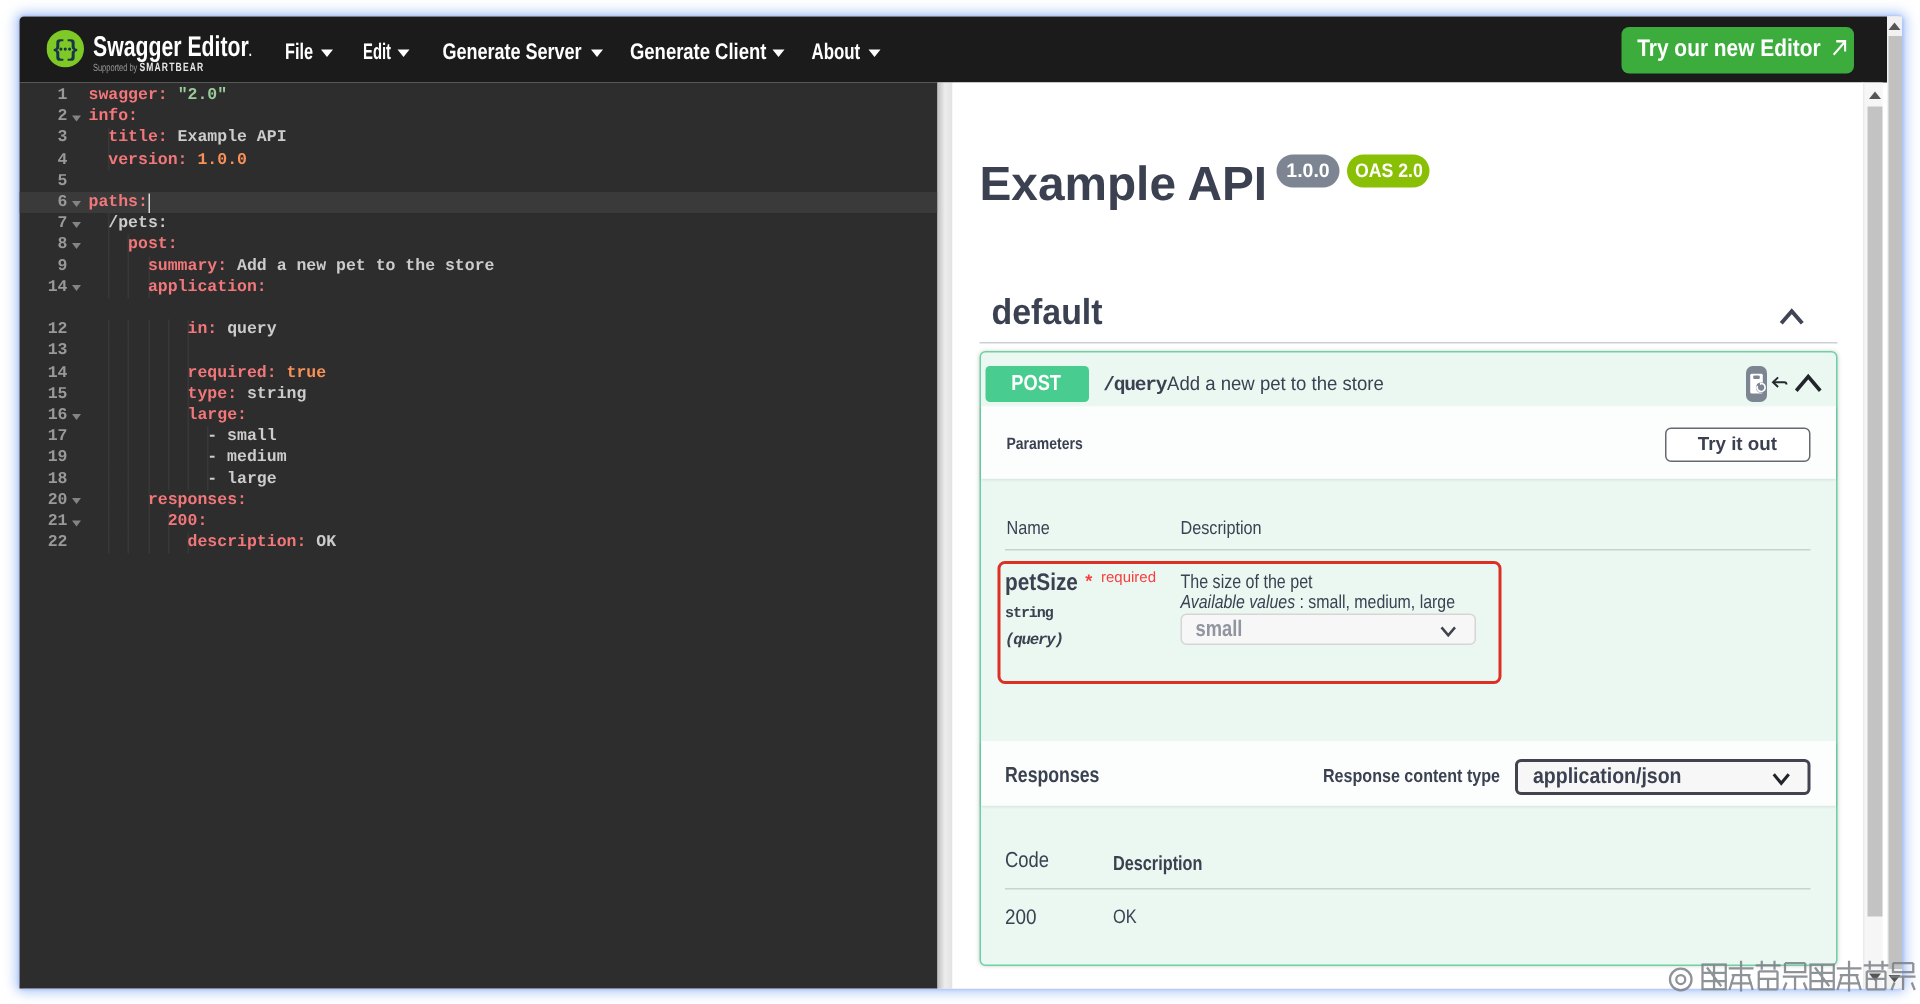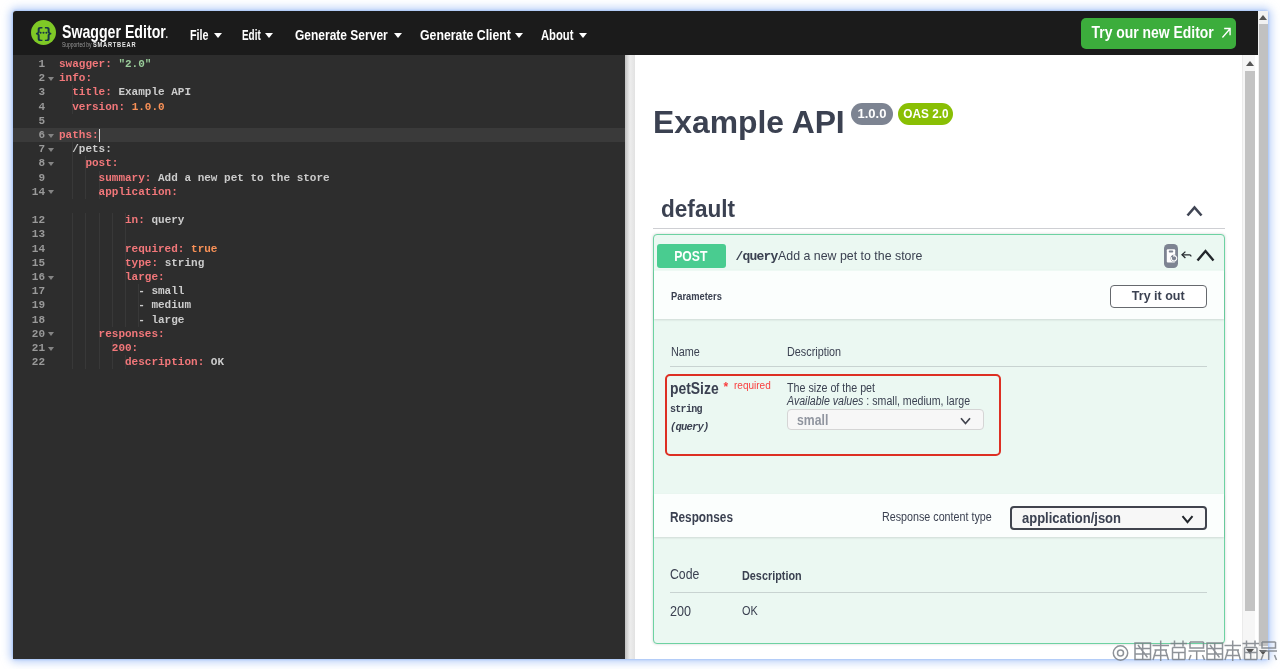--- a/index.html
+++ b/index.html
@@ -54,21 +54,21 @@
   #star{left:723.5px;top:381px;color:#f93e3e;font-size:12px;font-weight:bold;line-height:12px;}
   #req{left:734px;top:381px;color:#f93e3e;font-size:10px;line-height:10px;}
   #ptype{left:670px;top:405px;font-family:"Liberation Mono",monospace;font-size:10px;letter-spacing:-.7px;font-weight:bold;color:#3b4151;line-height:10px;}
   #pin{left:670px;top:422px;font-family:"Liberation Mono",monospace;font-style:italic;font-size:10.5px;letter-spacing:-.8px;font-weight:bold;color:#3b4151;line-height:11px;}
   #pdesc1{left:786.5px;top:381px;font-size:13px;color:#3b4151;line-height:13px;}
   #pdesc2{left:786.5px;top:395px;font-size:12.5px;color:#3b4151;line-height:12.5px;}
   #psel{left:786.5px;top:408.5px;width:197px;height:21.5px;background:#f7f7f7;border:1px solid #d5d5d5;border-radius:4px;box-sizing:border-box;}
   .sellbl{position:absolute;line-height:100%;transform-origin:0 50%;}
   #redbox{left:664.5px;top:373.5px;width:332px;height:78px;border:2.2px solid #dd2f23;border-radius:5px;}
   #rtitle{left:670px;top:510.2px;font-size:14.5px;font-weight:bold;color:#3b4151;line-height:14.5px;}
-  #rct{left:882px;top:511.4px;font-size:12.5px;font-weight:normal;color:#3b4151;line-height:12.5px;}
+  #rct{left:882px;top:511.4px;font-size:12.5px;font-weight:bold;color:#3b4151;line-height:12.5px;}
   #rsel{left:1010px;top:506px;width:197px;height:24px;background:#f7f7f7;border:2px solid #41444e;border-radius:4px;box-sizing:border-box;}
   
   #codeh{left:670px;top:567.2px;font-size:14.5px;font-weight:normal;color:#3b4151;line-height:14.5px;}
   #rdesch{left:742px;top:569.1px;font-size:13.5px;font-weight:bold;color:#3b4151;line-height:13.5px;}
   #rthline{left:670px;top:592px;width:537px;height:1px;background:rgba(59,65,81,.2);}
   #code200{left:670px;top:603.8px;font-size:14px;color:#3b4151;line-height:14px;}
   #codeok{left:742px;top:604px;font-size:13px;color:#3b4151;line-height:13px;}
   #insb{left:1242px;top:55px;width:13px;height:604px;background:#f6f6f6;border-left:1px solid #ebebeb;box-sizing:border-box;}
   #insb .thumb{position:absolute;left:1.5px;top:16px;width:10px;height:540px;background:#c3c3c3;}
   #outsb{left:1258px;top:11px;width:10px;height:648px;background:#f1f1f1;}

